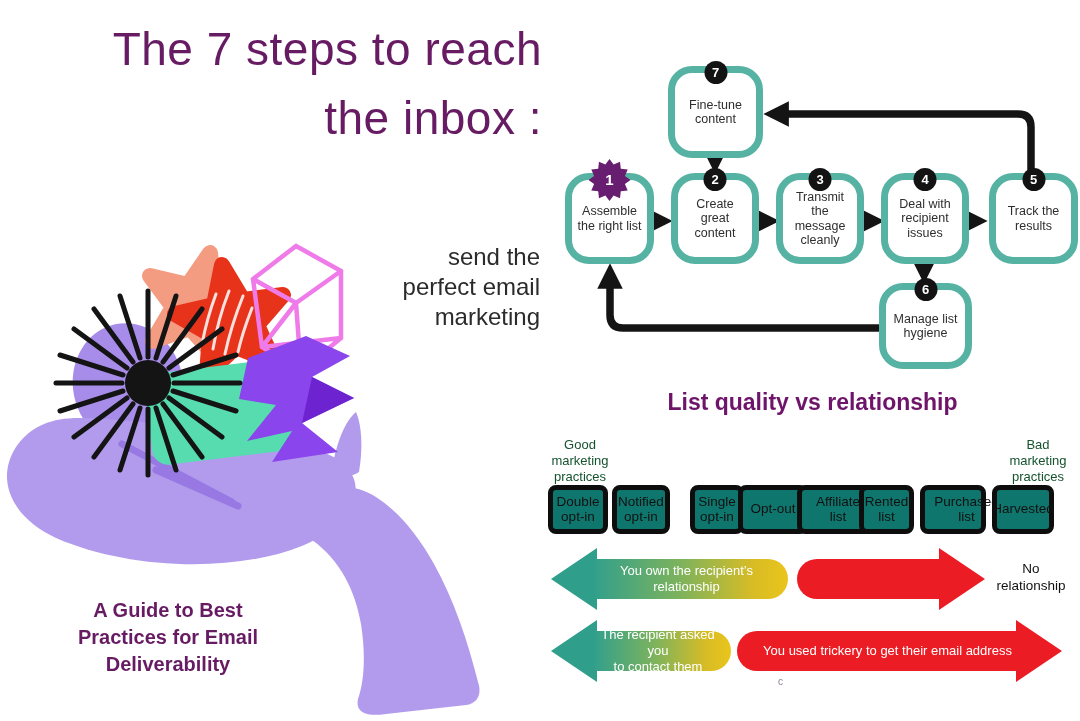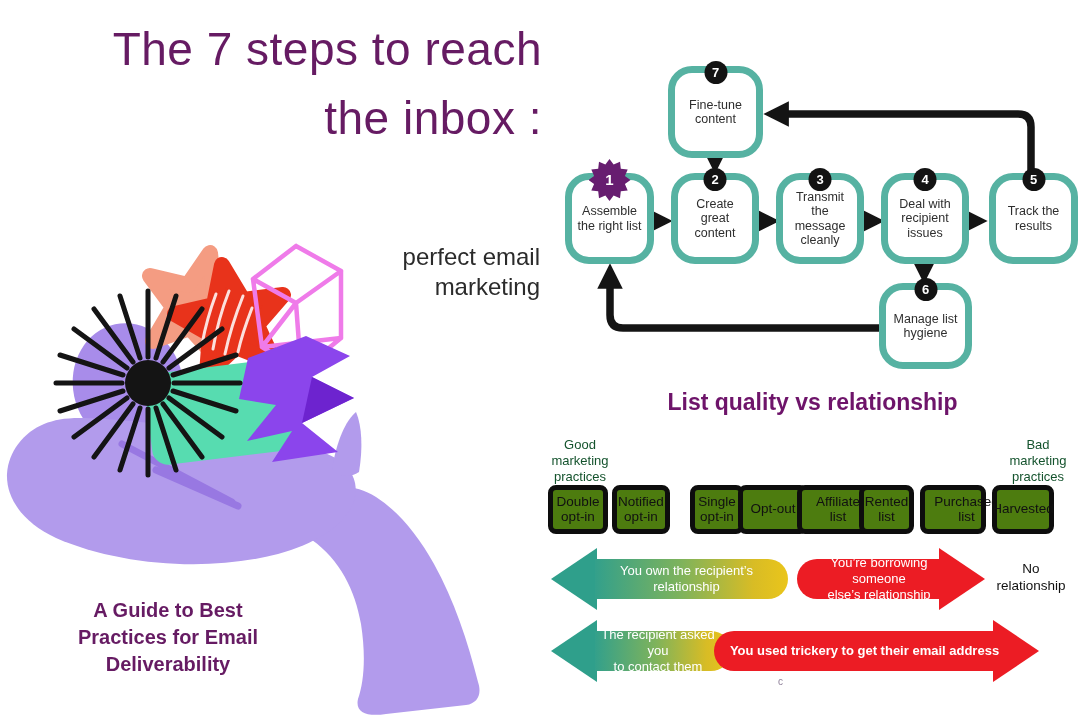--- a/index.html
+++ b/index.html
@@ -52,21 +52,21 @@
   .q-title{
     left:545px;top:389px;width:535px;text-align:center;
     color:#6E146A;font-size:23px;font-weight:bold;
   }
   .q-sidelabel{
     top:437px;width:70px;text-align:center;
     color:#14532d;font-size:13px;line-height:16px;
   }
   .qbox{
     position:absolute;top:485px;height:49px;box-sizing:border-box;
-    background:#4d7c0f;border:5px solid #0d0d0d;border-radius:8px;
+    background:#0f766e;border:5px solid #0d0d0d;border-radius:8px;
     display:flex;align-items:center;justify-content:center;text-align:center;
     font-size:13.5px;line-height:1.1;color:#111;
   }
   .arrow-row{position:absolute;height:62px;}
   .g-head{
     position:absolute;left:0;top:0;width:46px;height:62px;background:#2F9F8B;
     clip-path:polygon(100% 0,0 50%,100% 100%);
   }
   .g-shaft{
     position:absolute;left:44px;right:0;top:11px;height:40px;
@@ -94,20 +94,21 @@
 </style>
 </head>
 <body>
 
 <div class="abs title-block">
   <div>The 7 steps to reach</div>
   <div>the inbox :</div>
 </div>
 
 <div class="abs subtitle-block">
+  <div>send the</div>
   <div>perfect email</div>
   <div>marketing</div>
 </div>
 
 <svg class="abs" style="left:0;top:235px;" width="520" height="486" viewBox="0 235 520 486">
 
   <ellipse cx="128" cy="385" rx="55" ry="62" fill="#A88CEA" transform="rotate(-12 128 385)"></ellipse>
 
   <path fill="#B29BEC" d="M 312,540 C 340,560 355,590 361,624 C 366,656 364,682 358,699
            C 355,712 366,717 386,714 L 466,705 C 478,703 482,694 478,682
@@ -234,31 +235,29 @@
 
 <div class="arrow-row" style="left:551px;top:548px;width:237px;">
   <div class="g-head"></div>
   <div class="g-shaft"></div>
   <div class="arrow-text pre">You own the recipient’s
 relationship</div>
 </div>
 <div class="arrow-row" style="left:797px;top:548px;width:188px;">
   <div class="r-shaft"></div>
   <div class="r-head"></div>
-  <div class="arrow-text r-text pre">You’re borrowing someone
-else’s relationship</div>
 </div>
 <div class="abs no-rel pre">No
 relationship</div>
 
 <div class="arrow-row" style="left:551px;top:620px;width:180px;">
   <div class="g-head"></div>
   <div class="g-shaft"></div>
   <div class="arrow-text pre">The recipient asked you
 to contact them</div>
 </div>
-<div class="arrow-row" style="left:714px;top:620px;width:325px;font-weight:bold;">
+<div class="arrow-row" style="left:737px;top:620px;width:325px;">
   <div class="r-shaft"></div>
   <div class="r-head"></div>
   <div class="arrow-text r-text">You used trickery to get their email address</div>
 </div>
 
 <div class="abs stray-mark">c</div>
 
 </body></html>

